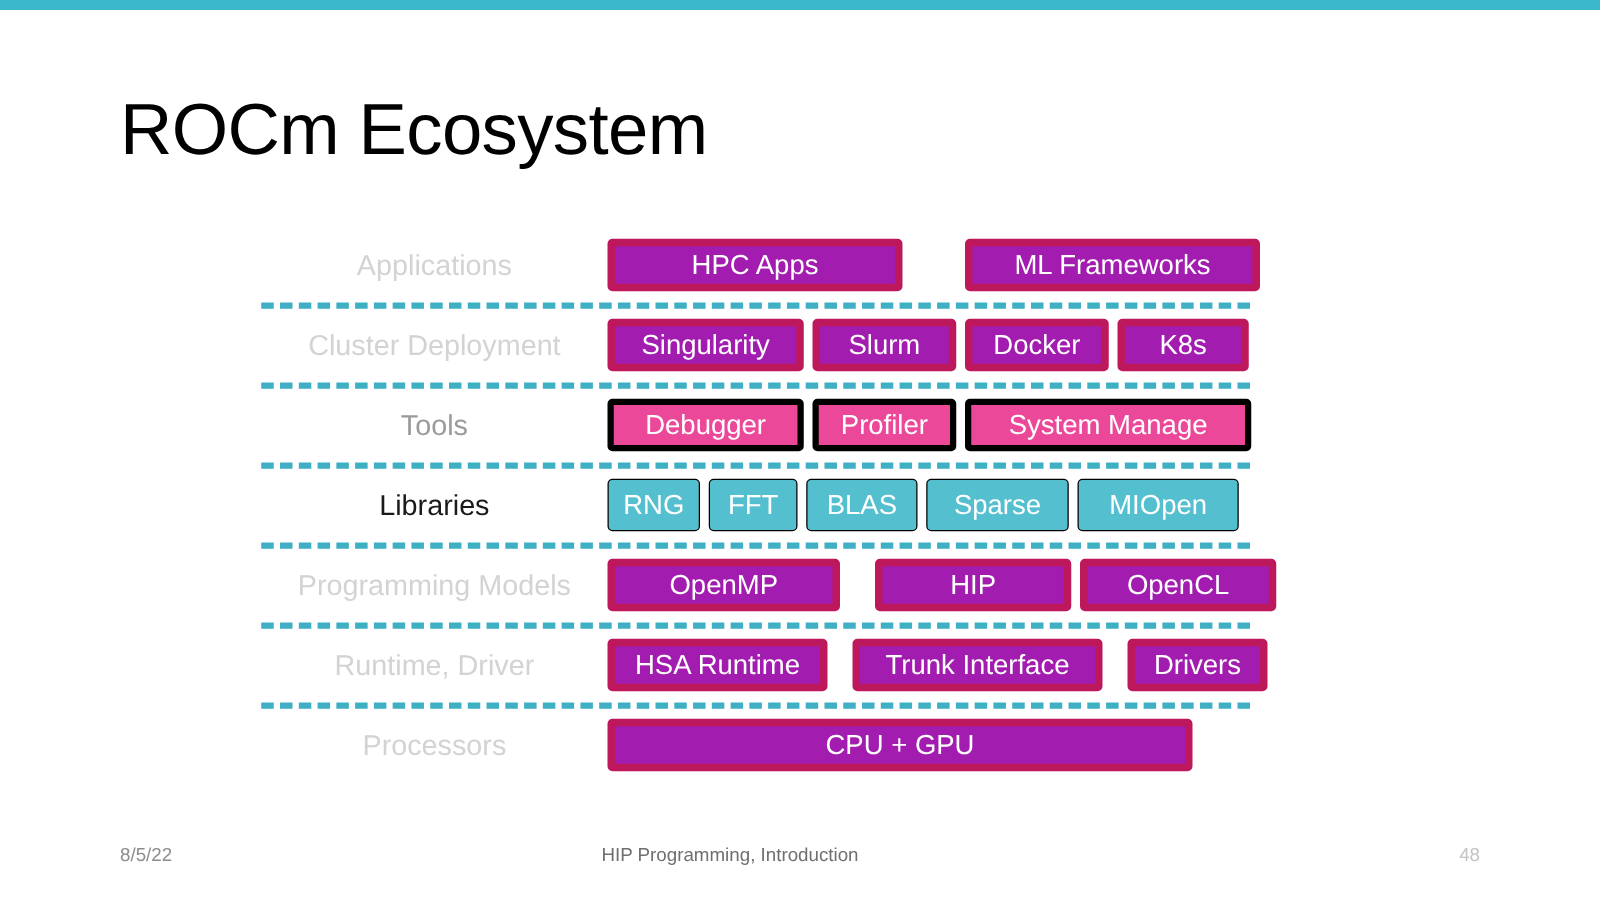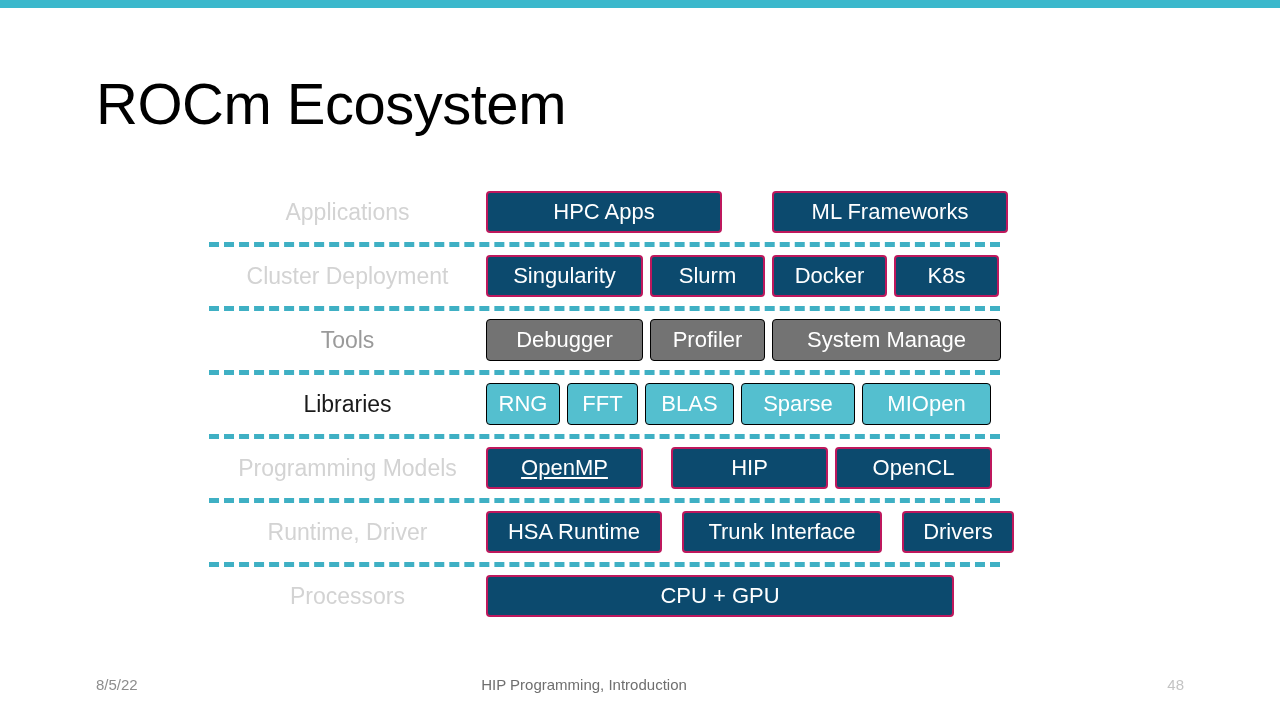--- a/index.html
+++ b/index.html
@@ -81,26 +81,26 @@
     align-items: center;
     justify-content: center;
     font-size: 22px;
     line-height: 26px;
     color: #ffffff;
     white-space: nowrap;
     overflow: hidden;
     padding: 0 6px;
   }
   .node.grey {
-    background: #0c4a6e;
-    border: 2px solid #be185d;
+    background: #a21caf;
+    border: 6px solid #be185d;
   }
   .node.muted-teal {
-    background: #737373;
-    border: 1px solid #000000;
+    background: #ec4899;
+    border: 5px solid #000000;
   }
   .node.teal {
     background: #54bfcf;
     border: 1px solid #000000;
   }
 
   
   .w-hpc      { width: 236px; }
   .w-ml       { width: 236px; flex: 0 0 236px; margin-left: 43px; }
   .w-sing     { width: 157px; }
@@ -108,21 +108,21 @@
   .w-docker   { width: 115px; }
   .w-k8s      { width: 105px; }
   .w-debug    { width: 157px; }
   .w-prof     { width: 115px; }
   .w-sysman   { width: 229px; }
   .w-rng      { width: 74px; }
   .w-fft      { width: 71px; }
   .w-blas     { width: 89px; }
   .w-sparse   { width: 114px; }
   .w-miopen   { width: 129px; }
-  .w-openmp   { width: 157px; text-decoration: underline; }
+  .w-openmp   { width: 186px; }
   .w-hip      { width: 157px; flex: 0 0 157px; margin-left: 21px; }
   .w-opencl   { width: 157px; flex: 0 0 157px; }
   .w-hsa      { width: 176px; }
   .w-trunk    { width: 200px; flex: 0 0 200px; margin-left: 13px; }
   .w-drivers  { width: 112px; flex: 0 0 112px; margin-left: 13px; }
   .w-cpugpu   { width: 468px; }
 
   
   .divider {
     height: 12px;

